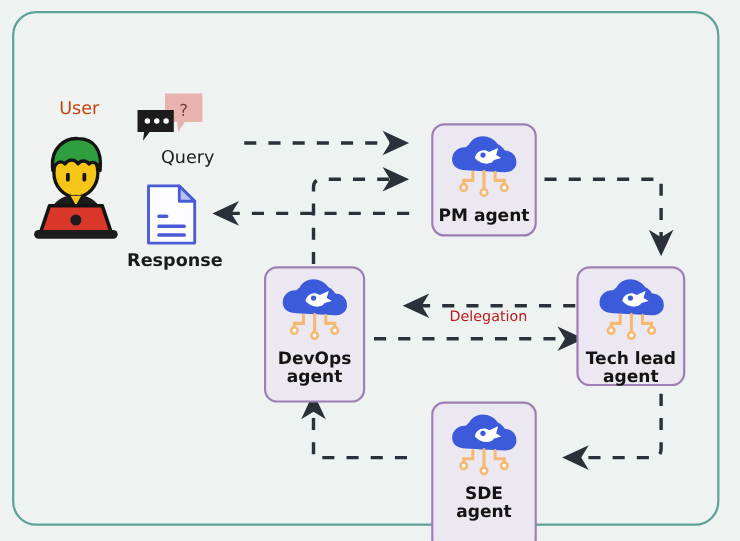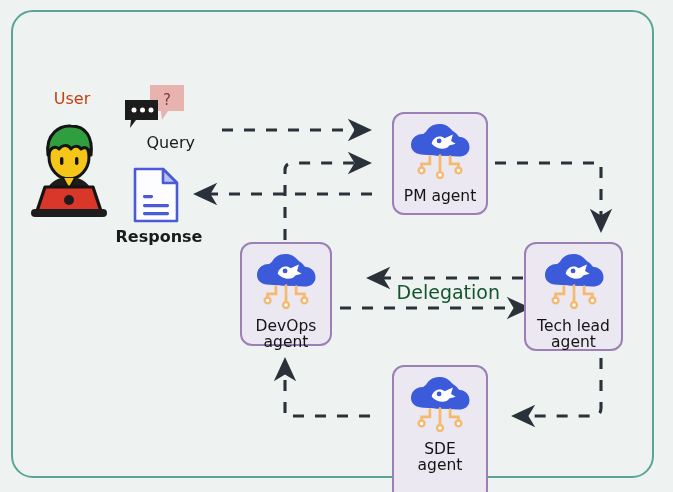--- a/index.html
+++ b/index.html
@@ -57,31 +57,31 @@
     border:2.2px solid #9b7fb5;
     border-radius:12px;
     box-sizing:border-box;
     display:flex;flex-direction:column;align-items:center;
   }
   .agent .ico{margin-top:7px;}
   .agent .cap{
     font-size:15.5px;color:#141414;text-align:center;line-height:1.02;
     white-space:nowrap;margin-top:2px;
   }
-  .agent .cap .ln{display:block;}
+  .agent .cap .ln{display:block;font-weight:bold;}
 
   #agent-pm{left:392px;top:112px;width:96px;height:103px;}
-  #agent-devops{left:240px;top:242px;width:92px;height:104px;}
+  #agent-devops{left:240px;top:242px;width:92px;height:124px;}
   #agent-techlead{left:524px;top:242px;width:99px;height:109px;}
   #agent-sde{left:392px;top:365px;width:96px;height:137px;}
 
   
   .delegation-label{
-    position:absolute;left:388px;top:281px;width:112px;text-align:right;
-    font-size:19px;color:#14532d;
+    position:absolute;left:388px;top:281px;width:112px;text-align:center;
+    font-size:13px;color:#b91c1c;
   }
 
   svg.overlay{position:absolute;left:0;top:0;width:673px;height:492px;pointer-events:none;}
 </style>
 </head>
 <body>
 
 <div id="stage">
 
   <div class="frame"></div>

